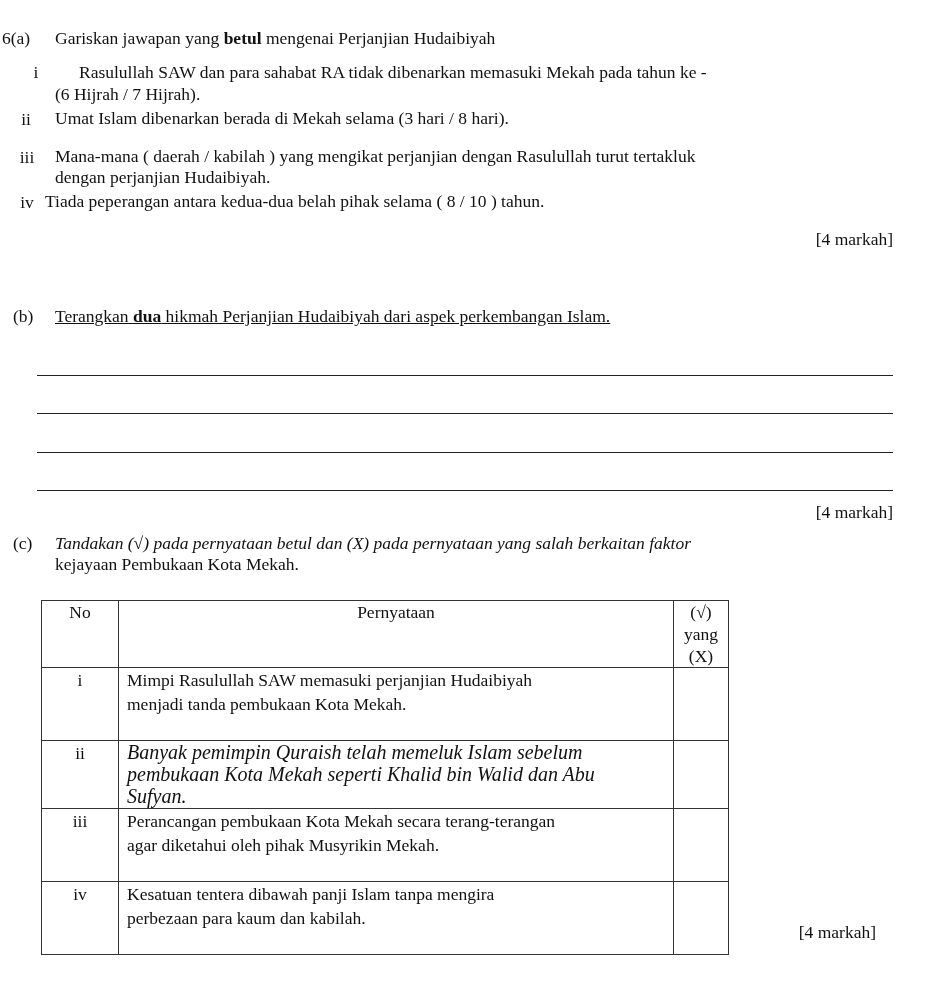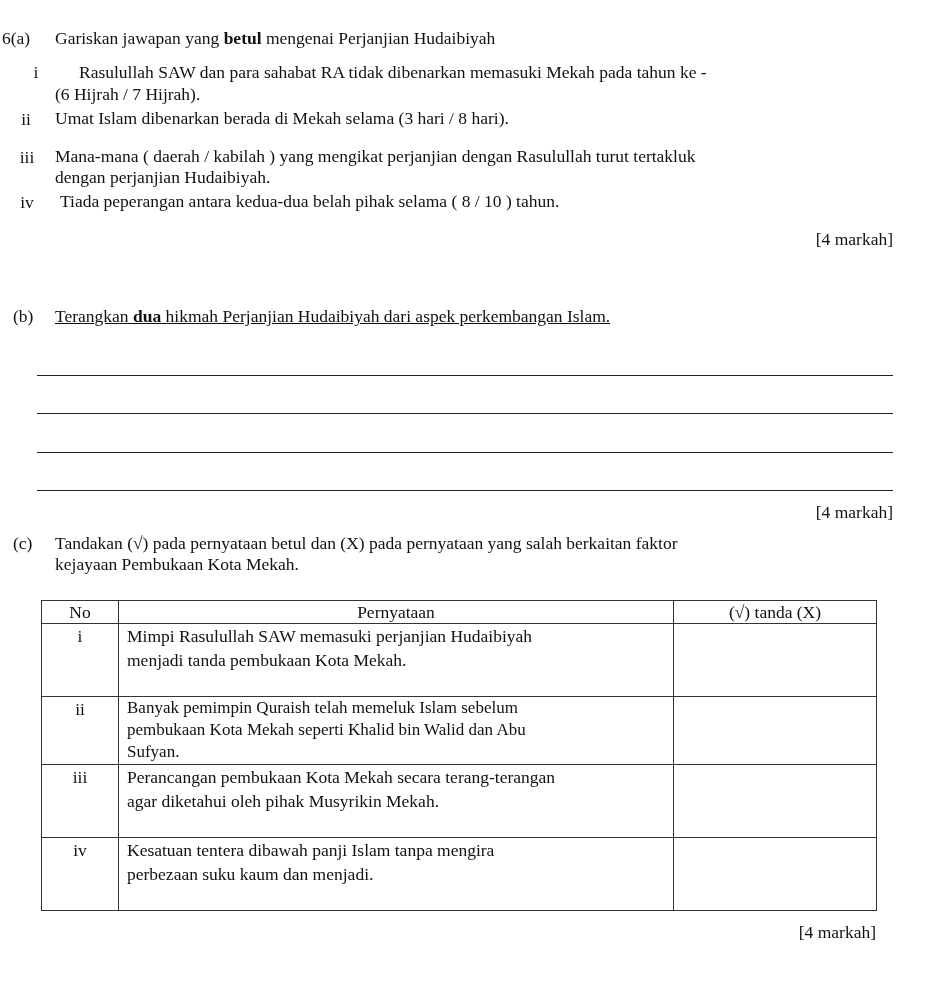--- a/index.html
+++ b/index.html
@@ -7,74 +7,74 @@
       width: 938px; height: 989px; position: relative; overflow: hidden;
       font-family: "Liberation Serif", "DejaVu Serif", serif;
       color: #111111; font-size: 17.5px; line-height: 20px;
     }
     .abs { position: absolute; white-space: nowrap; }
     .num { position: absolute; width: 40px; text-align: center; }
     b { font-weight: bold; }
     .rule { position: absolute; left: 37px; width: 856px; height: 0; border-top: 1.5px solid #222; }
     .marks { position: absolute; right: 45px; }
     table.grid {
-      position: absolute; left: 41px; top: 600px; width: 836px;
+      position: absolute; left: 41px; top: 600px; width: 688px;
       border-collapse: collapse; font-size: 17.5px;
     }
     table.grid td, table.grid th {
       border: 1.5px solid #333; vertical-align: top; padding: 0 8px;
       font-weight: normal; line-height: 24px;
     }
     table.grid th { text-align: center; height: 22px; line-height: 22px; }
     .c-no { width: 60px; text-align: center; }
     .c-stmt { width: 538px; margin-top: 20px; }
-    .small { font-size: 17px; line-height: 22px; }
+    .small { font-size: 20px; line-height: 22px; font-style: italic; }
   </style>
 </head>
 <body>
 
 <div class="abs" style="left:2px; top:28px;">6(a)</div>
 <div class="abs" style="left:55px; top:28px;"><span>Gariskan jawapan yang </span><b>betul</b><span> mengenai Perjanjian Hudaibiyah</span></div>
 
 <div class="num" style="left:16px; top:62px;">i</div>
 <div class="abs" style="left:55px; top:62px;margin-left:24px;">Rasulullah SAW dan para sahabat RA tidak dibenarkan memasuki Mekah pada tahun ke -</div>
 <div class="abs" style="left:55px; top:84px;">(6 Hijrah / 7 Hijrah).</div>
 
 <div class="num" style="left:6px; top:109px;">ii</div>
 <div class="abs" style="left:55px; top:108px;">Umat Islam dibenarkan berada di Mekah selama (3 hari / 8 hari).</div>
 
 <div class="num" style="left:7px; top:147px;">iii</div>
 <div class="abs" style="left:55px; top:146px;text-align:center;">Mana-mana ( daerah / kabilah ) yang mengikat perjanjian dengan Rasulullah turut tertakluk</div>
 <div class="abs" style="left:55px; top:167px;">dengan perjanjian Hudaibiyah.</div>
 
 <div class="num" style="left:7px; top:192px;">iv</div>
-<div class="abs" style="left:60px; top:191px;">Tiada peperangan antara kedua-dua belah pihak selama ( 8 / 10 ) tahun.</div>
+<div class="abs" style="left:45px; top:191px;">Tiada peperangan antara kedua-dua belah pihak selama ( 8 / 10 ) tahun.</div>
 
 <div class="abs marks" style="top:229px;">[4 markah]</div>
 
 <div class="abs" style="left:13px; top:306px;">(b)</div>
 <div class="abs" style="left:55px; top:306px;text-decoration:underline;"><span>Terangkan </span><b>dua</b><span> hikmah Perjanjian Hudaibiyah dari aspek perkembangan Islam.</span></div>
 
 <div class="rule" style="top:375px;"></div>
 <div class="rule" style="top:413px;"></div>
 <div class="rule" style="top:452px;"></div>
 <div class="rule" style="top:490px;"></div>
 
 <div class="abs marks" style="top:502px;">[4 markah]</div>
 
 <div class="abs" style="left:13px; top:533px;">(c)</div>
-<div class="abs" style="left:55px; top:533px;">Tandakan (√) pada pernyataan betul dan (X) pada pernyataan yang salah berkaitan faktor</div>
+<div class="abs" style="left:55px; top:533px;font-style:italic;">Tandakan (√) pada pernyataan betul dan (X) pada pernyataan yang salah berkaitan faktor</div>
 <div class="abs" style="left:55px; top:554px;">kejayaan Pembukaan Kota Mekah.</div>
 
 <table class="grid">
   <tbody>
       <tr>
     <th class="c-no">No</th>
     <th class="c-stmt">Pernyataan</th>
-    <th>(√) tanda (X)</th>
+    <th>(√) yang (X)</th>
   </tr>
   <tr style="height:73px;">
     <td class="c-no">i</td>
     <td class="c-stmt">
       <div>Mimpi Rasulullah SAW memasuki perjanjian Hudaibiyah</div>
       <div>menjadi tanda pembukaan Kota Mekah.</div>
     </td>
     <td></td>
   </tr>
   <tr style="height:68px;">
@@ -91,20 +91,20 @@
     <td class="c-stmt">
       <div>Perancangan pembukaan Kota Mekah secara terang-terangan</div>
       <div>agar diketahui oleh pihak Musyrikin Mekah.</div>
     </td>
     <td></td>
   </tr>
   <tr style="height:73px;">
     <td class="c-no">iv</td>
     <td class="c-stmt">
       <div>Kesatuan tentera dibawah panji Islam tanpa mengira</div>
-      <div>perbezaan suku kaum dan menjadi.</div>
+      <div>perbezaan para kaum dan kabilah.</div>
     </td>
     <td></td>
   </tr>
 </tbody>
   </table>
 
 <div class="abs" style="right:62px; top:922px;">[4 markah]</div>
 
 </body></html>

